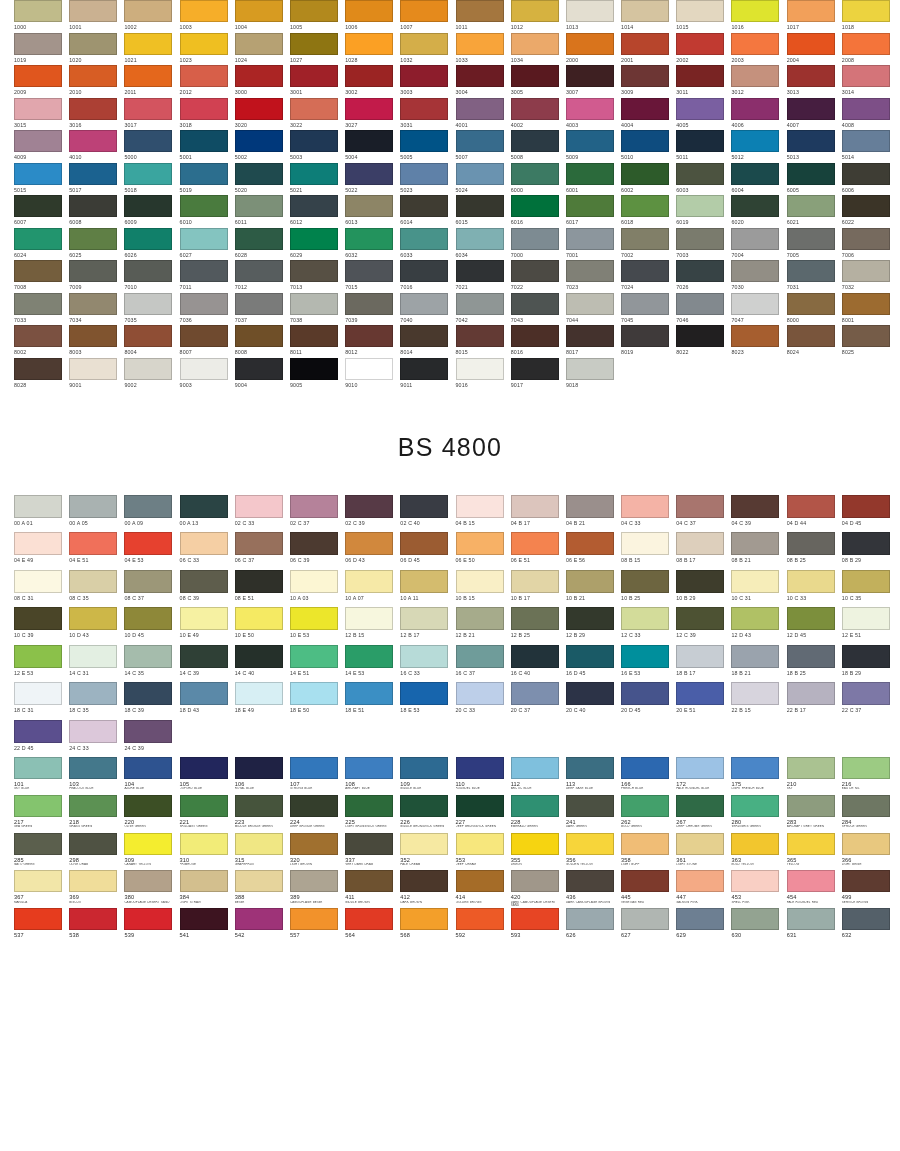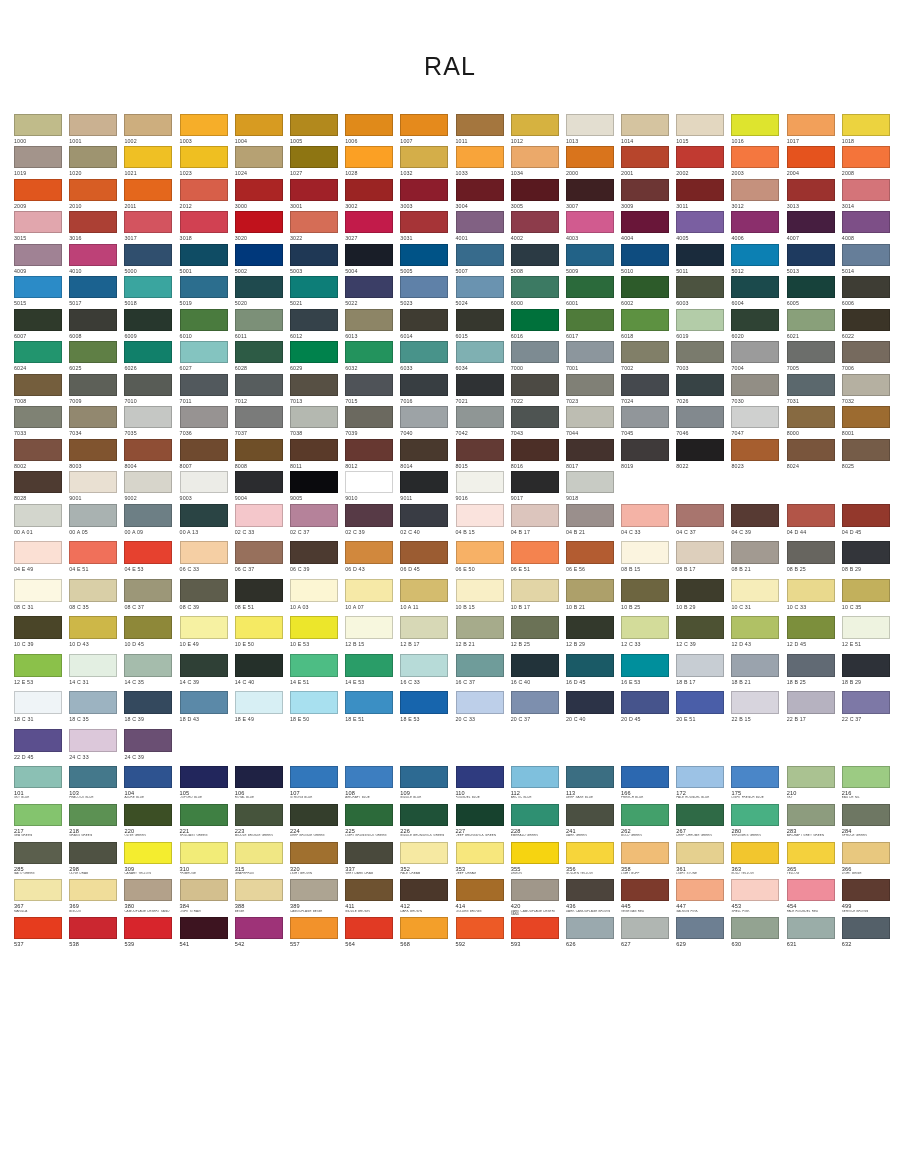--- a/index.html
+++ b/index.html
@@ -82,21 +82,20 @@
     overflow: hidden;
     max-height: 7.4px;
   }
 </style>
 </head>
 <body>
 
 <div class="sheet">
 
   <section class="section section-ral">
-    <h2 class="section-title">RAL</h2>
     <div class="grid">
         <div class="cell">
           <div class="chip" style="background: rgb(192, 187, 138);"></div>
           <div class="code">1000</div>
         </div>
         <div class="cell">
           <div class="chip" style="background: rgb(202, 177, 145);"></div>
           <div class="code">1001</div>
         </div>
         <div class="cell">
@@ -836,20 +835,21 @@
           <div class="code">9017</div>
         </div>
         <div class="cell">
           <div class="chip" style="background: rgb(200, 203, 196);"></div>
           <div class="code">9018</div>
         </div>
       </div>
   </section>
 
   <section class="section section-bs4800">
+    <h2 class="section-title">BS 4800</h2>
     <div class="grid">
         <div class="cell">
           <div class="chip" style="background: rgb(211, 214, 205);"></div>
           <div class="code">00 A 01</div>
         </div>
         <div class="cell">
           <div class="chip" style="background: rgb(169, 178, 177);"></div>
           <div class="code">00 A 05</div>
         </div>
         <div class="cell">

